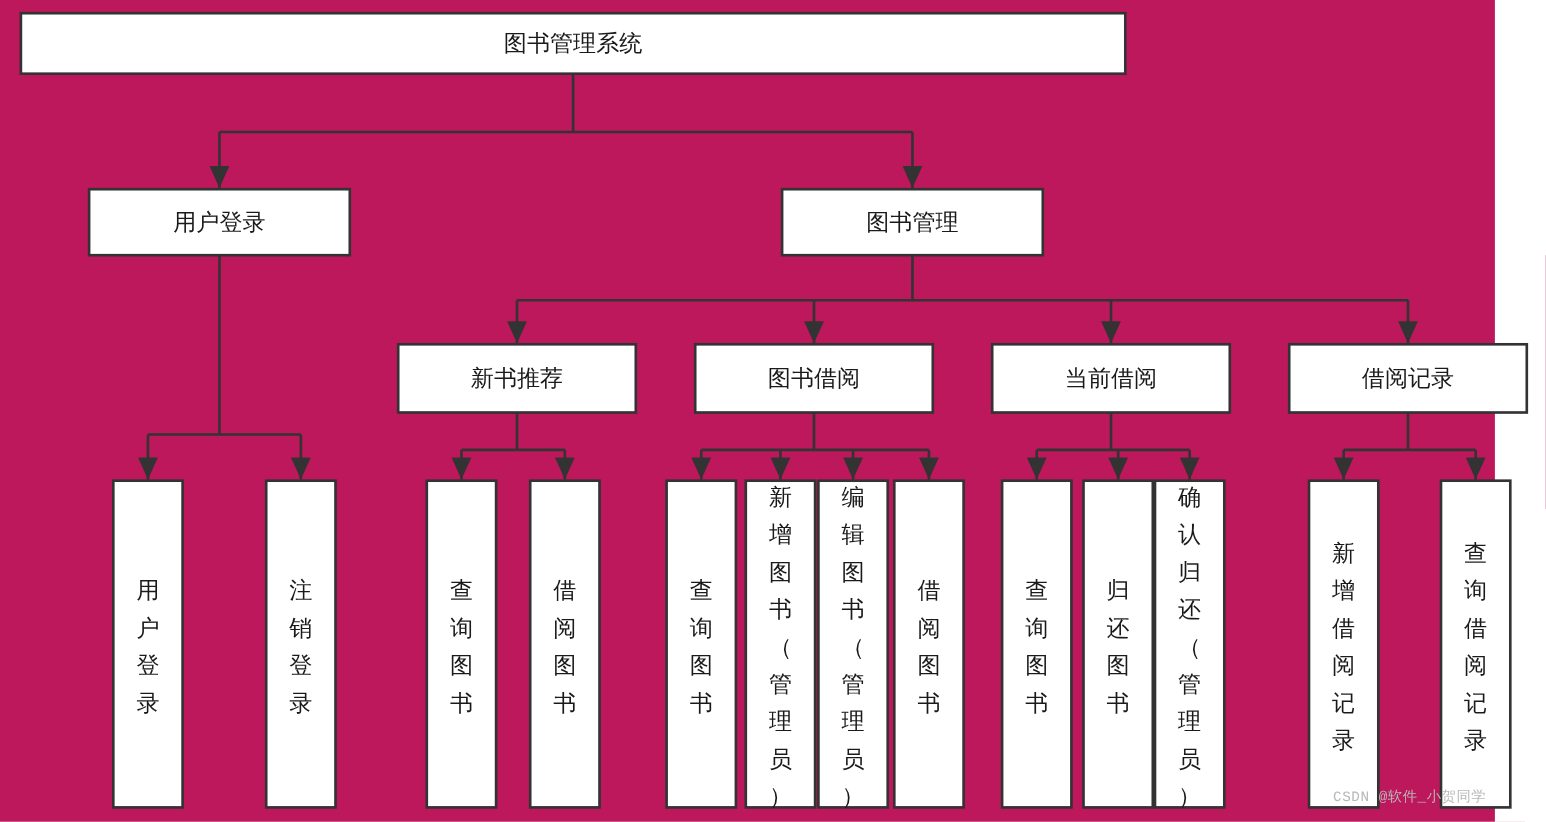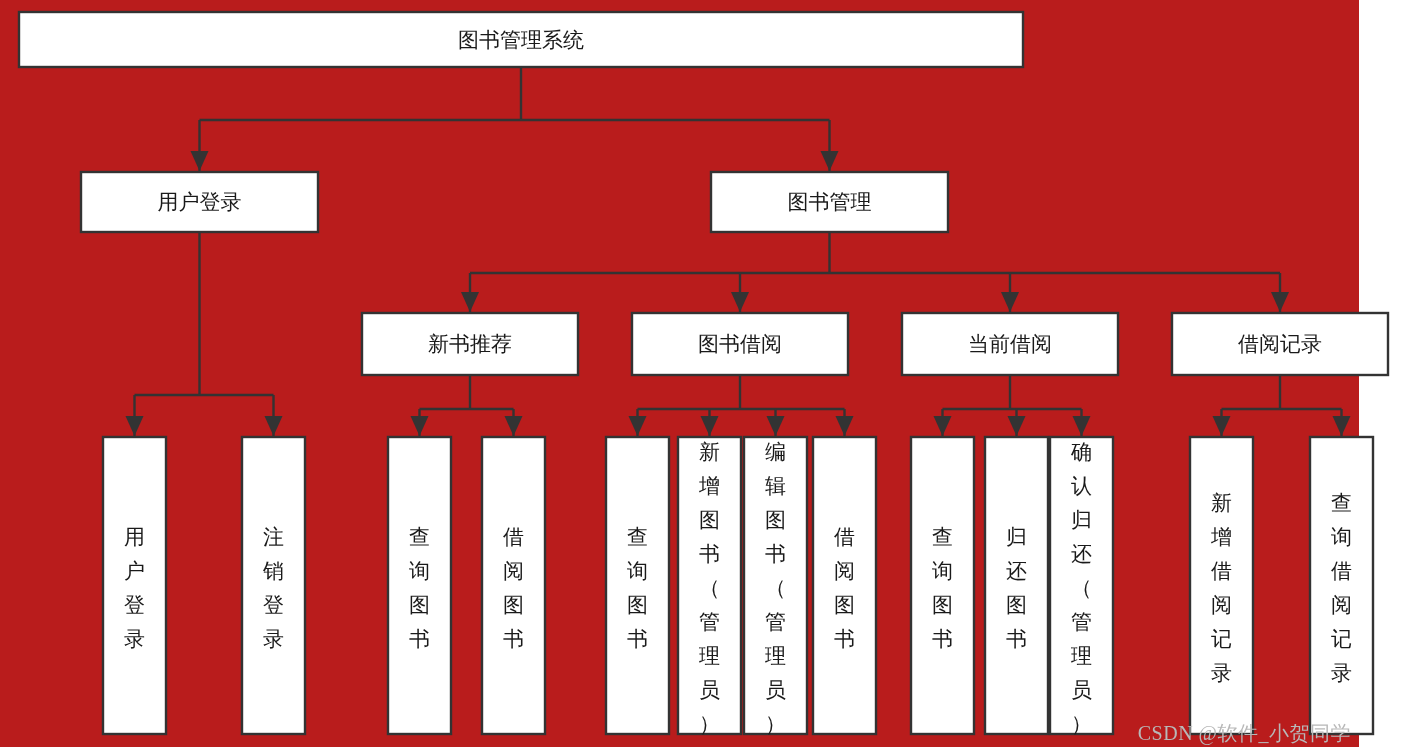--- a/index.html
+++ b/index.html
@@ -10,21 +10,21 @@
   body {
     width: 1405px;
     height: 747px;
     font-family: "DejaVu Sans", "Liberation Sans", sans-serif;
     overflow: hidden;
   }
   #diagram-root {
     position: relative;
     width: 1359px;
     height: 747px;
-    background: #b91c1c;
+    background: #be185d;
   }
   svg.diagram-svg {
     position: absolute;
     left: 0;
     top: 0;
     width: 1405px;
     height: 747px;
     display: block;
   }
   .node-box {
@@ -51,23 +51,23 @@
   }
   .node-label-v {
     font-family: "DejaVu Sans", "Liberation Sans", sans-serif;
     font-size: 21px;
     fill: #1a1a1a;
     text-anchor: middle;
   }
   .watermark {
     position: absolute;
     right: 8px;
-    bottom: 0;
-    font-family: Liberation Serif, serif;
-    font-size: 20px;
+    bottom: 14px;
+    font-family: Liberation Mono, monospace;
+    font-size: 13px;
     color: #b8b8b8;
     white-space: nowrap;
     letter-spacing: 0.5px;
     pointer-events: none;
   }
 </style>
 </head>
 <body>
 
 <div id="diagram-root">

